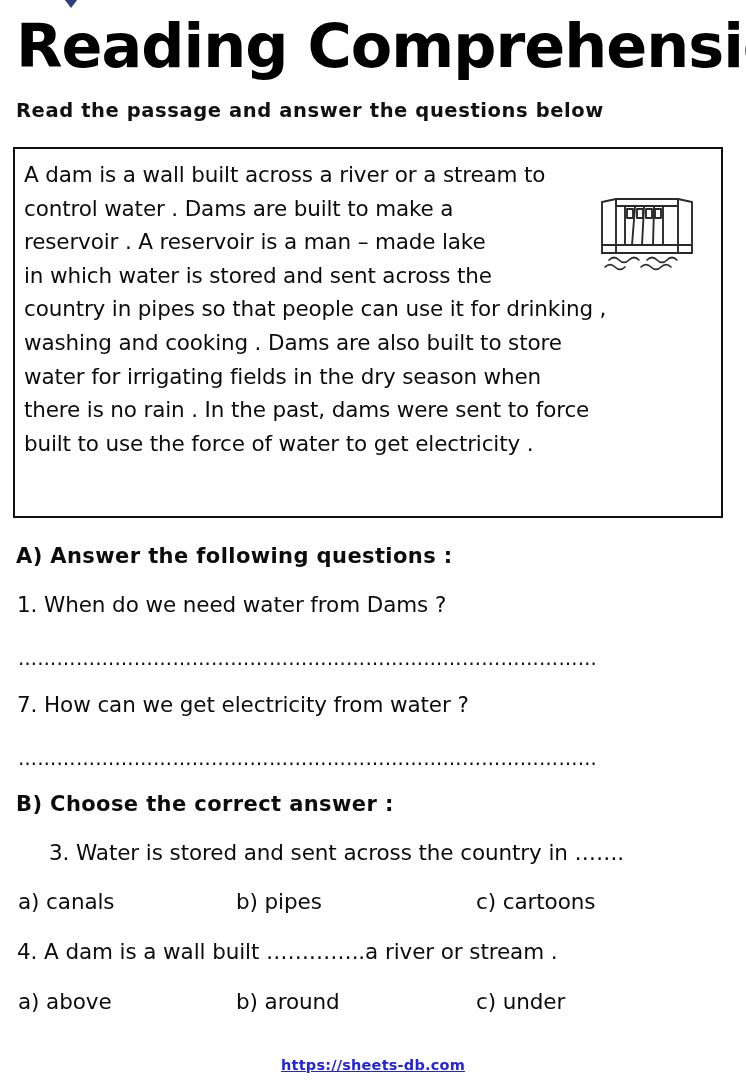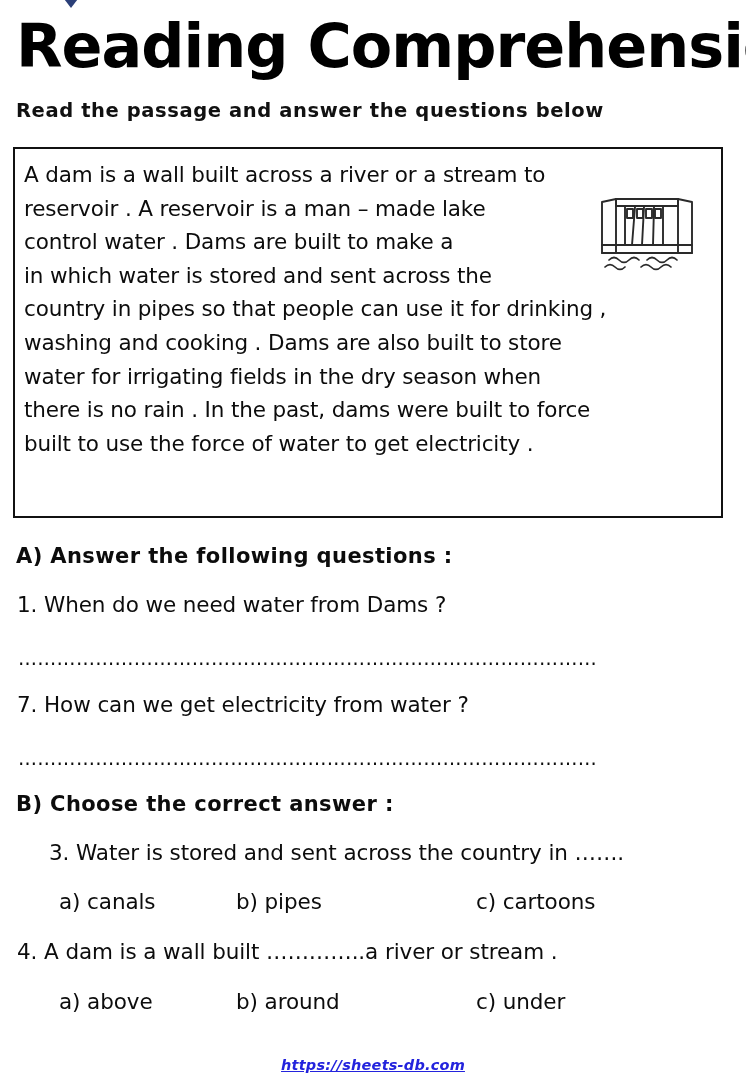--- a/index.html
+++ b/index.html
@@ -116,60 +116,59 @@
   .options { position:absolute; width:730px; height:28px; }
   .options .opt {
     position:absolute;
     font-family:"DejaVu Sans", sans-serif;
     font-size:21.5px;
     line-height:28px;
     color:#0c0c0c;
     letter-spacing:-0.1px;
     white-space:nowrap;
   }
-  .opt-a { left:18px;margin-left:41px; }
+  .opt-a { left:18px; }
   .opt-b { left:236px; }
   .opt-c { left:476px; }
 
   
   .footer-link {
     position:absolute;
     left:0; top:1056px;
     width:746px;
     text-align:center;
     font-family:"DejaVu Sans", sans-serif;
     font-weight:700;
-    font-style:italic;
     font-size:14.5px;
     line-height:18px;
     color:#2323dd;
     text-decoration:underline;
     letter-spacing:0.2px;
   }
 </style>
 </head>
 <body>
 
 <div class="page">
 
   <div class="top-triangle"></div>
 
   <h1 class="title">Reading Comprehension</h1>
   <div class="subtitle">Read the passage and answer the questions below</div>
 
   <div class="passage-box">
     <div class="passage-text">
       <span class="ln">A dam is a wall built across a river or a stream to</span>
+      <span class="ln">control water . Dams are built to make a</span>
       <span class="ln">reservoir . A reservoir is a man – made lake</span>
-      <span class="ln">control water . Dams are built to make a</span>
       <span class="ln">in which water is stored and sent across the</span>
       <span class="ln">country in pipes so that people can use it for drinking ,</span>
       <span class="ln">washing and cooking . Dams are also built to store</span>
       <span class="ln">water for irrigating fields in the dry season when</span>
-      <span class="ln">there is no rain . In the past, dams were built to force</span>
+      <span class="ln">there is no rain . In the past, dams were sent to force</span>
       <span class="ln">built to use the force of water to get electricity .</span>
     </div>
   </div>
 
   <div class="dam-figure">
     <svg viewBox="0 0 100 82" xmlns="http://www.w3.org/2000/svg" fill="none" stroke="#2a2a2a" stroke-width="1.9" stroke-linejoin="round" stroke-linecap="round">
 
       <path d="M5 63 L5 12 L19 9 L19 63 Z"></path>
 
       <path d="M81 63 L81 9 L95 12 L95 63 Z"></path>

